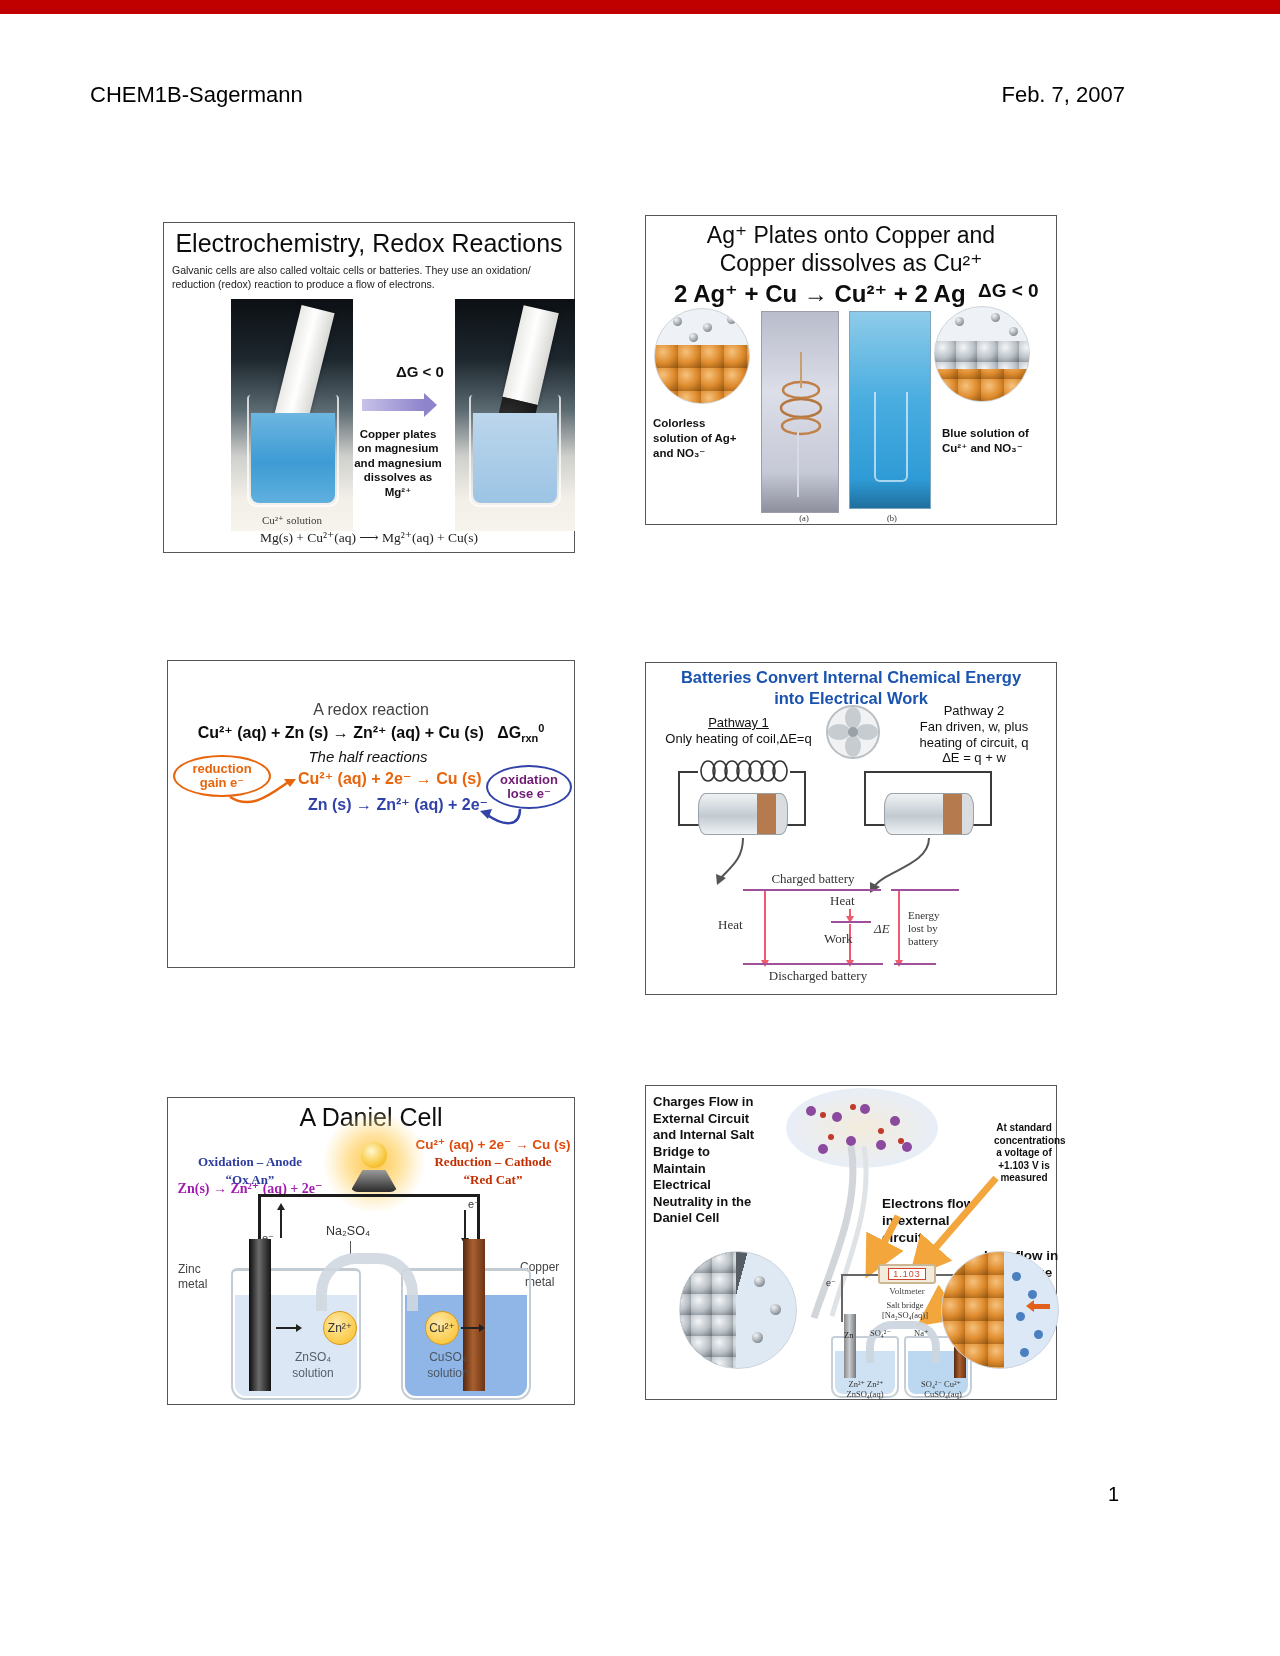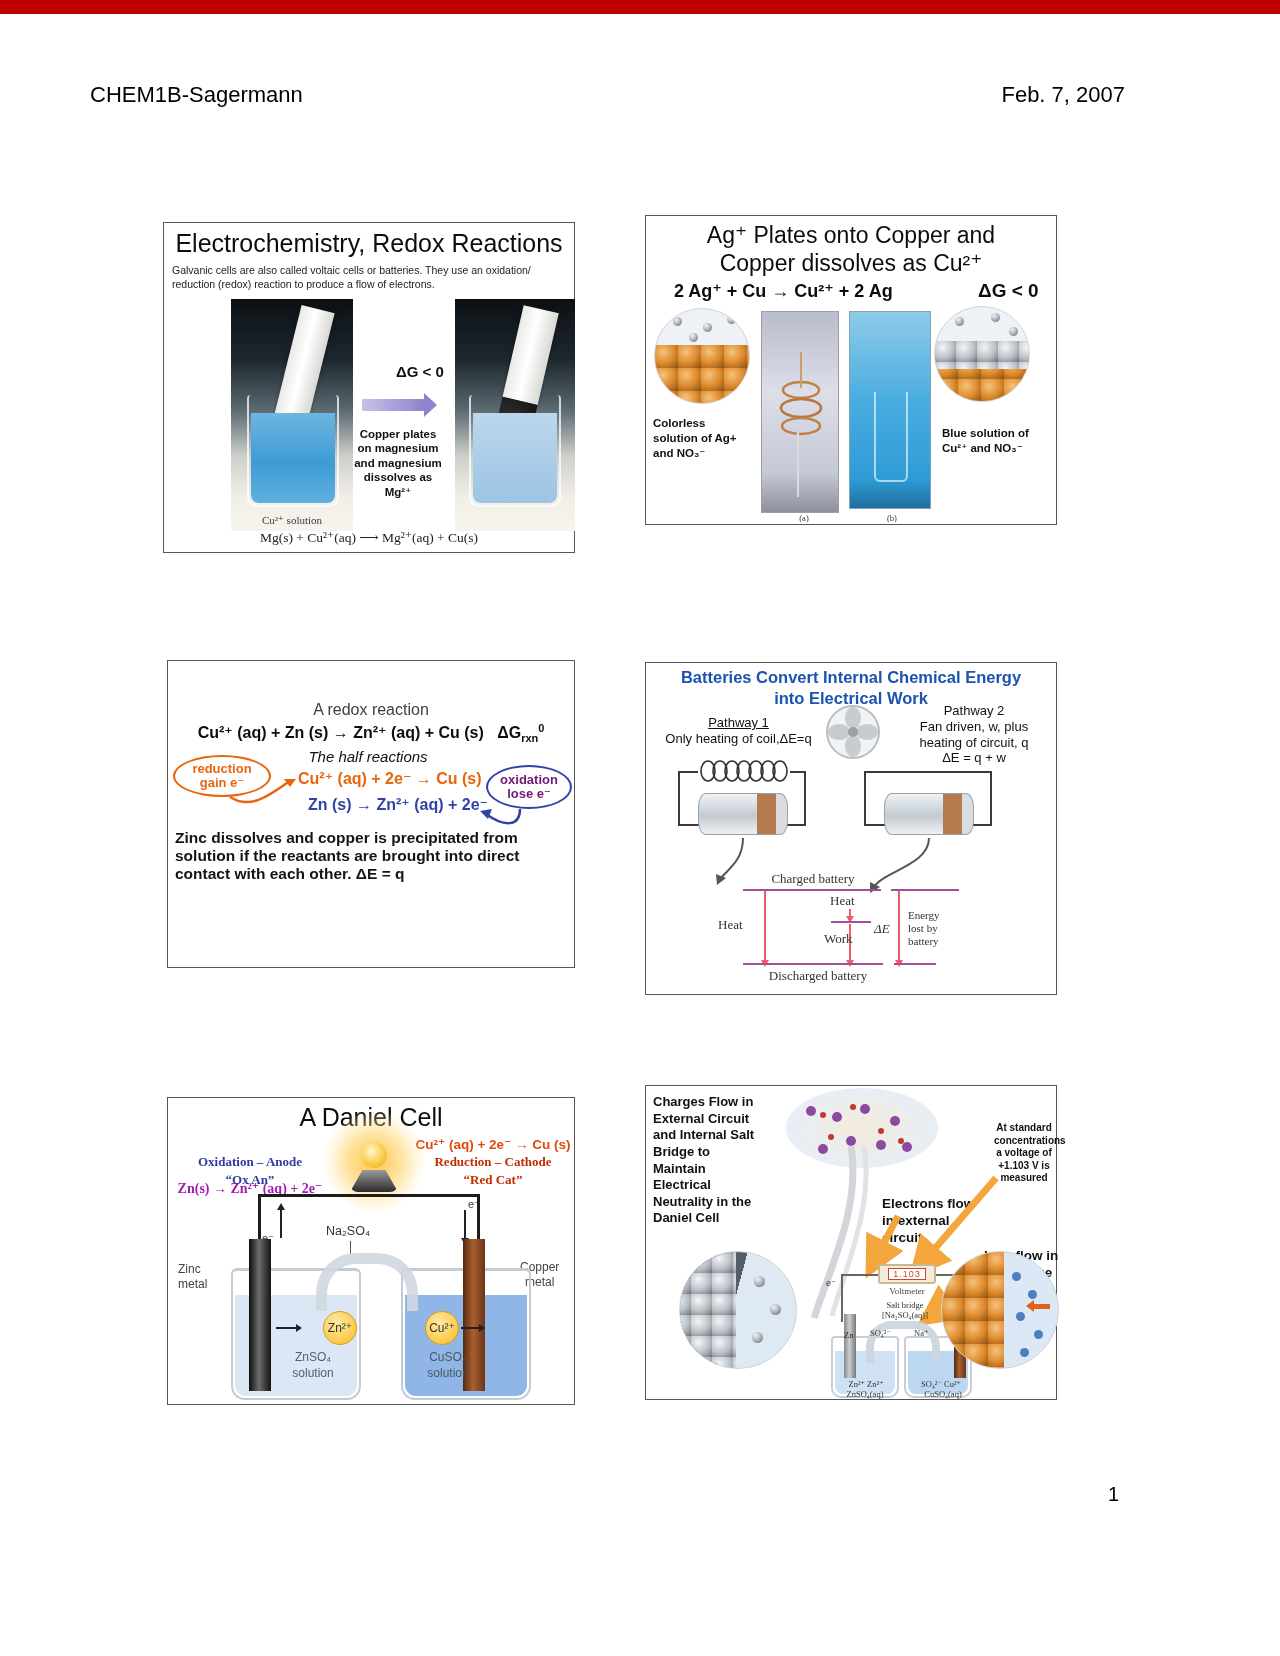--- a/index.html
+++ b/index.html
@@ -107,21 +107,21 @@
         <div class="liquid" style="top:18px;background:linear-gradient(180deg,#bcd6ec,#9cc4e4);"></div>
       </div>
     </div>
 
     <div class="abs serif ctr" style="left:0;top:306px;width:100%;font-size:13.5px;color:#222;">Mg(s) + Cu²⁺(aq)  ⟶  Mg²⁺(aq) + Cu(s)</div>
   </div>
 
   <div class="slide" style="left:645px;top:215px;width:412px;height:310px;">
     <div class="abs ctr" style="left:0;top:6px;width:100%;font-size:23px;color:#0d0d0d;">Ag⁺ Plates onto Copper and</div>
     <div class="abs ctr" style="left:0;top:34px;width:100%;font-size:23px;color:#0d0d0d;">Copper dissolves as Cu²⁺</div>
-    <div class="abs b" style="left:28px;top:64px;font-size:18px;color:#0d0d0d;">2 Ag⁺ + Cu → Cu²⁺ + 2 Ag</div>
+    <div class="abs b" style="left:28px;top:64px;font-size:24px;color:#0d0d0d;">2 Ag⁺ + Cu → Cu²⁺ + 2 Ag</div>
     <div class="abs b" style="left:332px;top:64px;font-size:19px;color:#0d0d0d;">ΔG &lt; 0</div>
 
     <div class="inset" style="left:8px;top:92px;width:96px;height:96px;">
       <div class="abs atoms-cu" style="left:0;bottom:0;width:100%;height:62%;"></div>
       <div class="dotg" style="left:18px;top:8px;"></div>
       <div class="dotg" style="left:48px;top:14px;"></div>
       <div class="dotg" style="left:72px;top:6px;"></div>
       <div class="dotg" style="left:34px;top:24px;"></div>
     </div>
 
@@ -171,21 +171,20 @@
     <div class="abs b" style="left:130px;top:108px;font-size:16px;color:#e8650c;">Cu²⁺ (aq) + 2e⁻ → Cu (s)</div>
     <div class="abs b" style="left:140px;top:134px;font-size:16px;color:#3142a8;">Zn (s) → Zn²⁺ (aq) + 2e⁻</div>
 
     <svg class="abs" style="left:0;top:0;pointer-events:none;" width="408" height="308">
       <path d="M62 136 C84 150 104 132 122 120" fill="none" stroke="#e8650c" stroke-width="2.5"></path>
       <polygon points="128,118 116,118 122,126" fill="#e8650c"></polygon>
       <path d="M352 148 C352 166 336 166 318 153" fill="none" stroke="#3142a8" stroke-width="2.5"></path>
       <polygon points="312,150 324,148 320,158" fill="#3142a8"></polygon>
     </svg>
 
-    <div class="abs b" style="left:7px;top:168px;width:398px;font-size:15.5px;line-height:1.17;color:#151515;">Zinc dissolves and copper is precipitated from solution if the reactants are brought into direct contact with each other. ΔE = q</div>
   </div>
 
   <div class="slide" style="left:645px;top:662px;width:412px;height:333px;">
     <div class="abs ctr b" style="left:0;top:5px;width:100%;font-size:16.5px;color:#1a53b0;">Batteries Convert Internal Chemical Energy</div>
     <div class="abs ctr b" style="left:0;top:26px;width:100%;font-size:16.5px;color:#1a53b0;">into Electrical Work</div>
 
     <div class="abs ctr" style="left:15px;top:52px;width:155px;font-size:13px;color:#111;text-decoration:underline;">Pathway 1</div>
     <div class="abs ctr" style="left:5px;top:68px;width:175px;font-size:13px;color:#111;">Only heating of coil,ΔE=q</div>
 
     <svg class="abs" style="left:178px;top:40px;" width="58" height="58">

